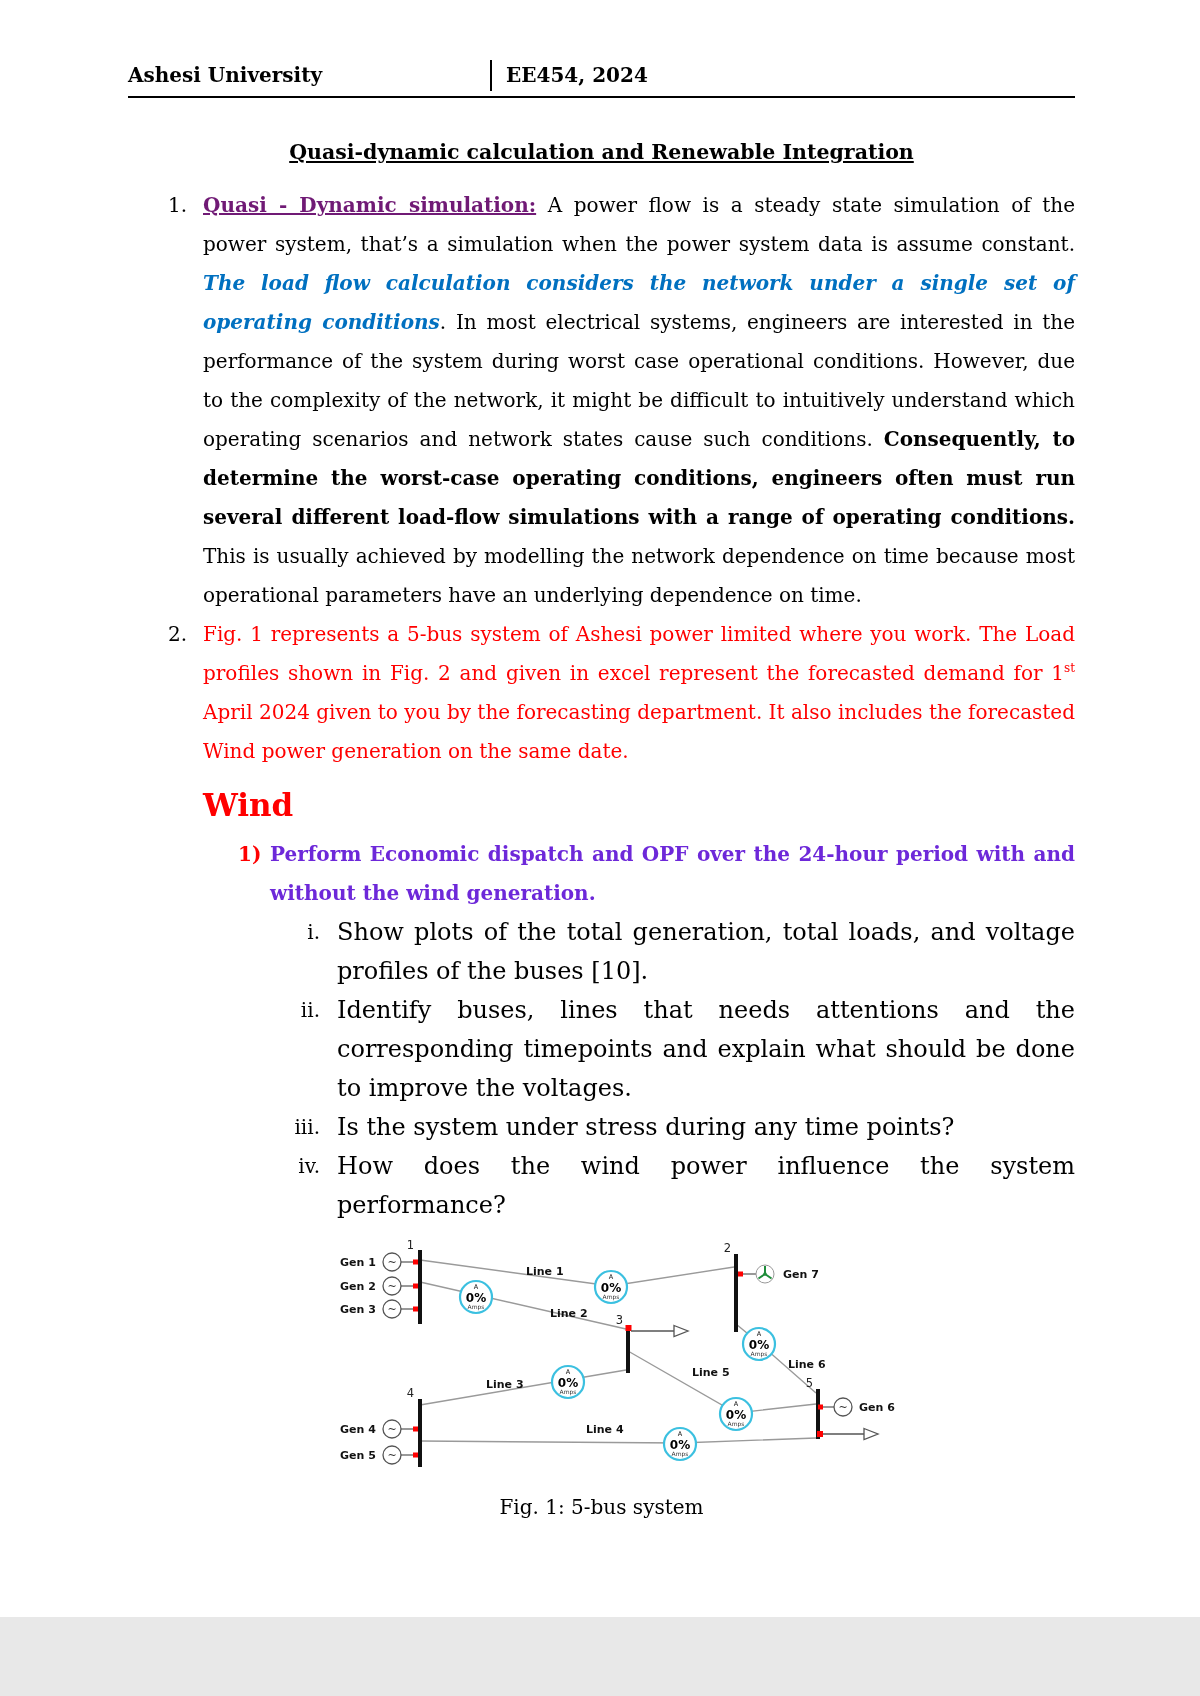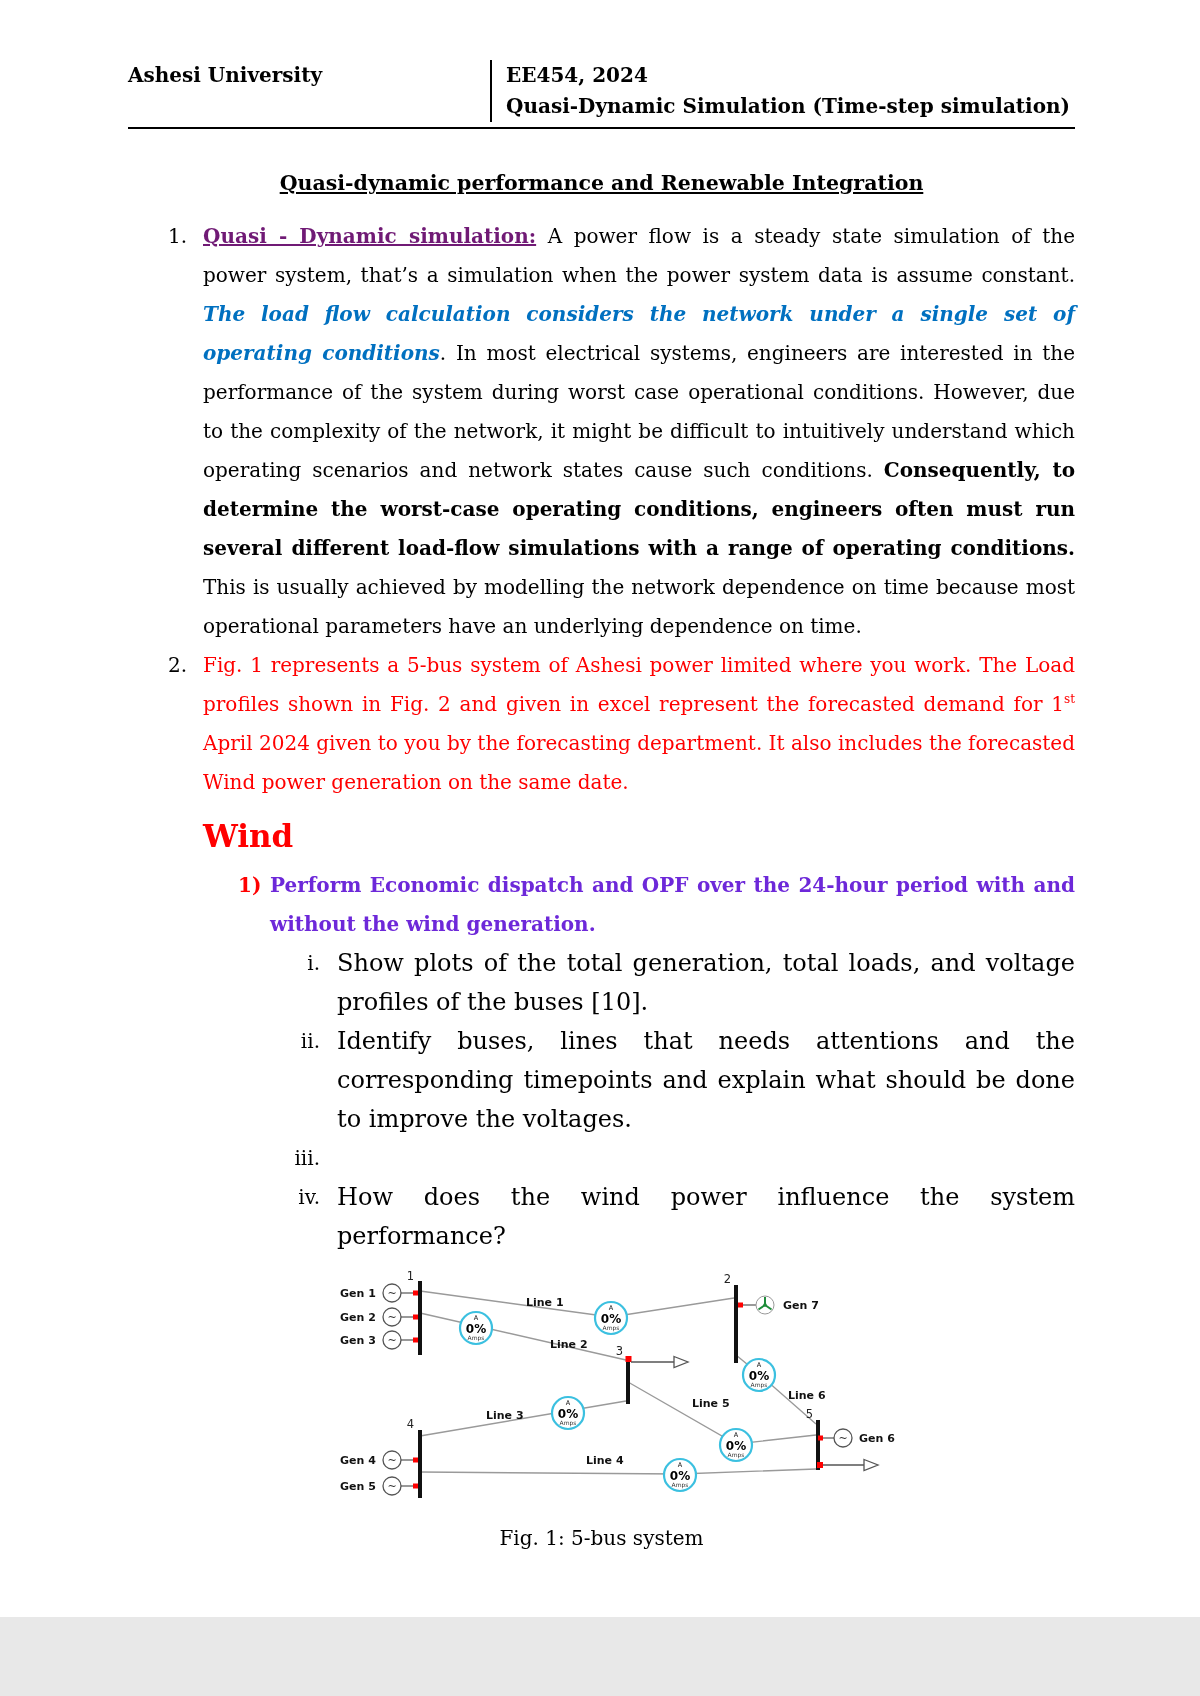--- a/index.html
+++ b/index.html
@@ -50,26 +50,25 @@
 <body>
 
 <div class="page">
 
   <header class="doc-header">
     <div class="header-left">
       <div>Ashesi University</div>
     </div>
     <div class="header-right">
       <div>EE454, 2024</div>
-      <div>Quasi-Dynamic Simulation (Time-step simulation)</div>
     </div>
   </header>
   <hr class="header-rule">
 
-  <h1 class="doc-title">Quasi-dynamic performance and Renewable Integration</h1>
+  <h1 class="doc-title">Quasi-dynamic calculation and Renewable Integration</h1>
 
   <div class="body-list">
 
     <div class="list-item">
       <div class="list-num">1.</div>
       <div class="item-body">
         <span class="red-lead">Quasi - Dynamic simulation:</span><span> A power flow is a steady state simulation of the power system, that’s a simulation when the power system data is assume constant. </span><span class="blue-bi">The load flow calculation considers the network under a single set of operating conditions</span><span>. In most electrical systems, engineers are interested in the performance of the system during worst case operational conditions. However, due to the complexity of the network, it might be difficult to intuitively understand which operating scenarios and network states cause such conditions. </span><span class="bold">Consequently, to determine the worst-case operating conditions, engineers often must run several different load-flow simulations with a range of operating conditions.</span><span> This is usually achieved by modelling the network dependence on time because most operational parameters have an underlying dependence on time.</span>
       </div>
     </div>
 
@@ -91,20 +90,21 @@
   <div class="subtask">
     <div class="subtask-num">i.</div>
     <div class="subtask-text">Show plots of the total generation, total loads, and voltage profiles of the buses [10].</div>
   </div>
   <div class="subtask">
     <div class="subtask-num">ii.</div>
     <div class="subtask-text">Identify buses, lines that needs attentions and the corresponding timepoints and explain what should be done to improve the voltages.</div>
   </div>
   <div class="subtask">
     <div class="subtask-num">iii.</div>
+    <div class="subtask-text">Is the system under stress during any time points?</div>
   </div>
   <div class="subtask">
     <div class="subtask-num">iv.</div>
     <div class="subtask-text">How does the wind power influence the system performance?</div>
   </div>
 
   <figure class="diagram">
     <svg width="580" height="252" viewBox="0 0 580 252">
 
       <polyline points="92,23 283,49 406,30" fill="none" stroke="#9a9a9a" stroke-width="1.4"></polyline>

